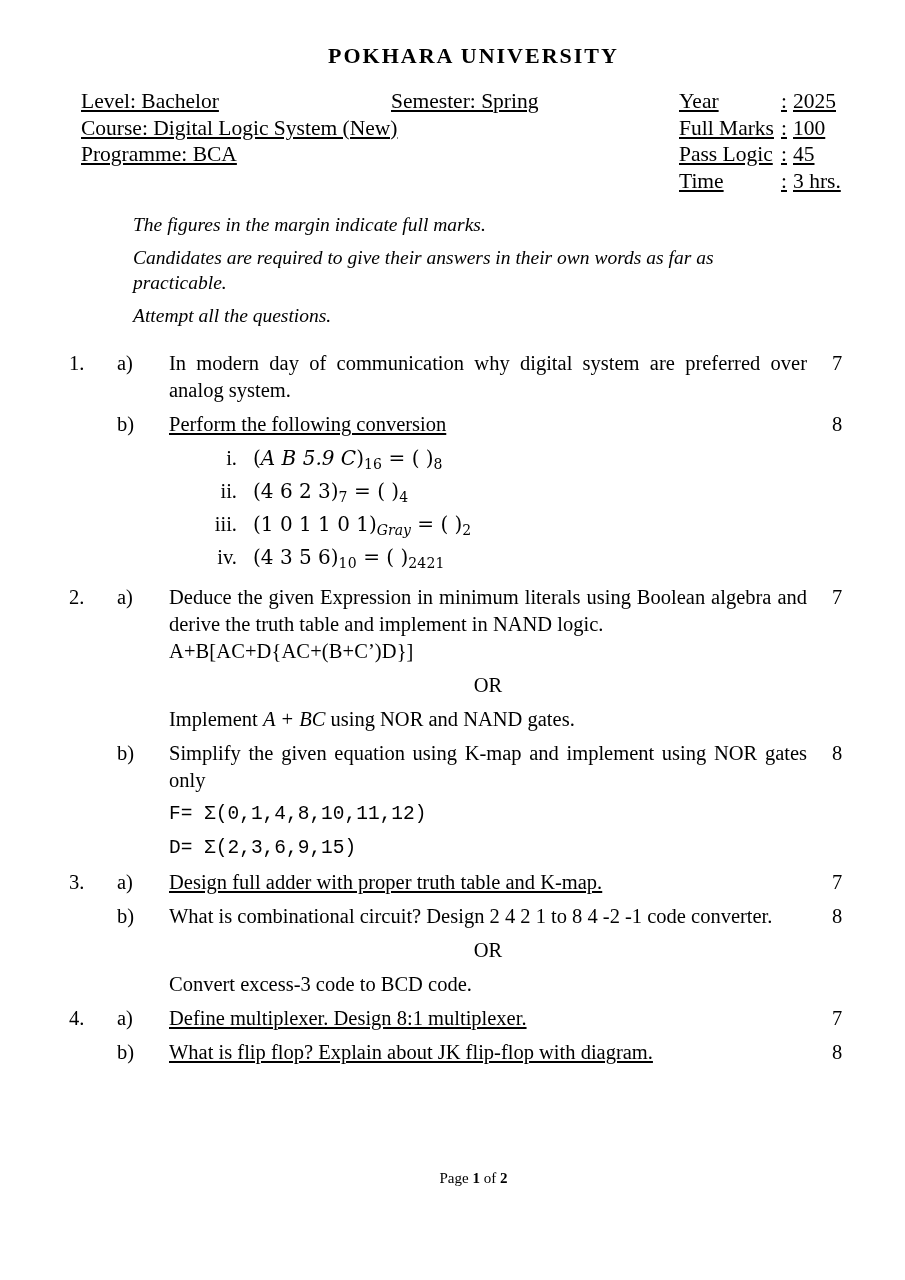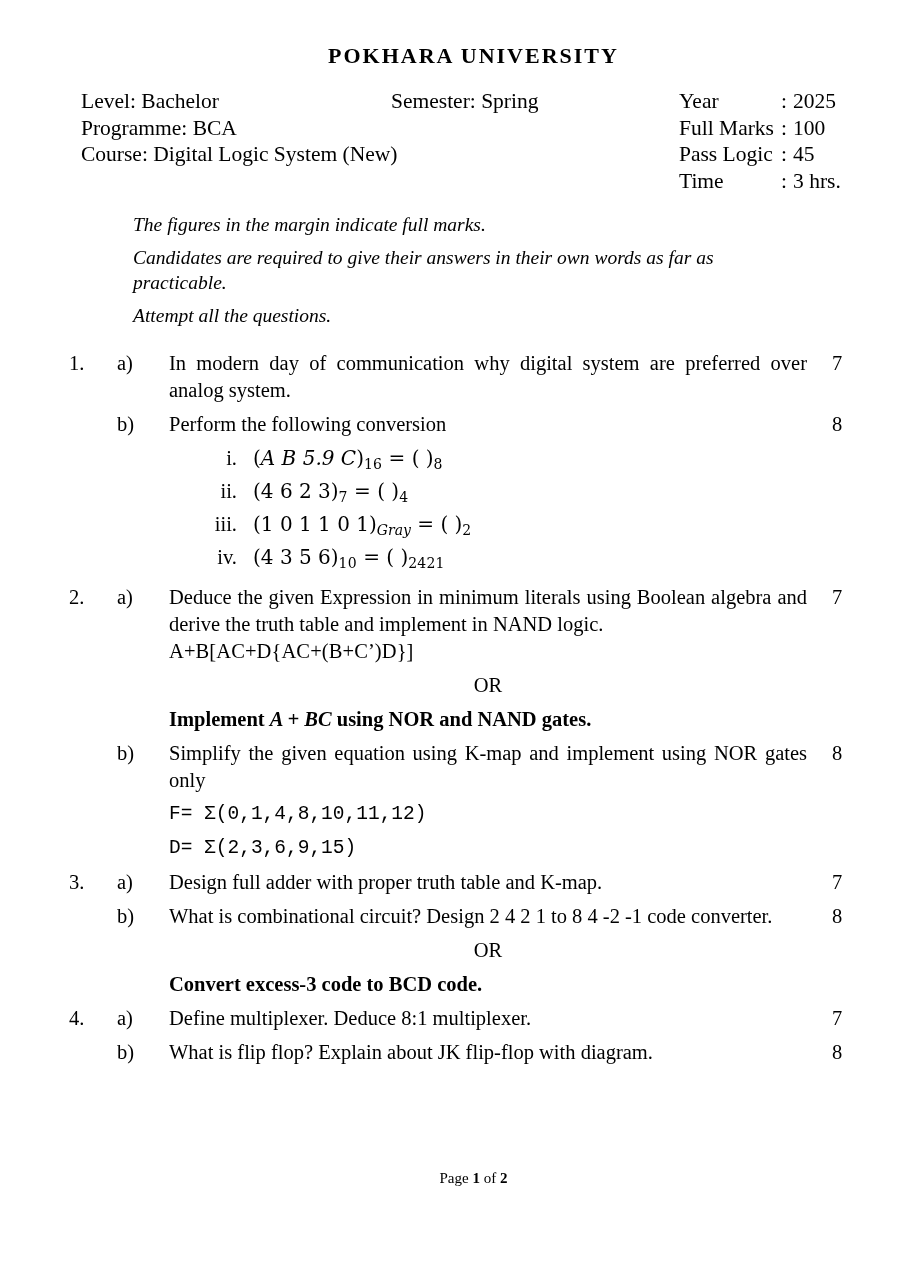--- a/index.html
+++ b/index.html
@@ -63,20 +63,21 @@
   .meta-col-right {
     position: absolute;
     left: 658px;
     top: 0;
     width: 240px;
   }
   .meta-row {
     display: flex;
     white-space: nowrap;
     height: 26.5px;
+    text-decoration: underline;
   }
   .meta-label { width: 102px; display: inline-block; }
   .meta-sep   { width: 12px; display: inline-block; }
   .meta-value { display: inline-block; }
 
   
   .instructions {
     position: absolute;
     left: 112px;
     top: 212px;
@@ -114,21 +115,21 @@
     top: 0;
     width: 34px;
     text-align: left;
   }
   .qtext {
     margin-left: 148px;
     margin-right: 119px;
     text-align: justify;
     text-justify: inter-word;
   }
-  .qtext.nojust { text-align: left; }
+  .qtext.nojust { text-align: left; text-decoration: underline; }
   .qmark {
     position: absolute;
     right: 72px;
     top: 0;
     width: 22px;
     text-align: left;
   }
   .or-line {
     text-align: center;
     font-weight: normal;
@@ -166,21 +167,20 @@
   .sub-it {
     font-size: 0.70em;
     vertical-align: -0.28em;
     font-style: italic;
   }
 
   
   .plain {
     margin-left: 148px;
     margin-right: 119px;
-    font-weight: bold;
   }
   .expr {
     margin-left: 148px;
     font-size: 20.5px;
     letter-spacing: 0.1px;
   }
   .sigma-line {
     margin-left: 148px;
     font-family: Liberation Mono, monospace;
     font-size: 19.5px;
@@ -202,22 +202,22 @@
 </head>
 <body>
 
 <div class="page">
 
   <div class="univ-title">POKHARA UNIVERSITY</div>
 
   <div class="meta">
     <div class="meta-col-left">
       <div class="meta-row">Level: Bachelor</div>
+      <div class="meta-row">Course: Digital Logic System (New)</div>
       <div class="meta-row">Programme: BCA</div>
-      <div class="meta-row">Course: Digital Logic System (New)</div>
     </div>
     <div class="meta-col-mid">
       <div class="meta-row">Semester: Spring</div>
     </div>
     <div class="meta-col-right">
       <div class="meta-row">
         <span class="meta-label">Year</span>
         <span class="meta-sep">:</span>
         <span class="meta-value">2025</span>
       </div>
@@ -342,21 +342,21 @@
 
     <div class="gap-sm"></div>
 
     <div class="plain">Convert excess-3 code to BCD code.</div>
 
     <div class="gap-sm"></div>
 
     <div class="qrow">
       <span class="qnum">4.</span>
       <span class="qlet">a)</span>
-      <div class="qtext nojust">Define multiplexer. Deduce 8:1 multiplexer.</div>
+      <div class="qtext nojust">Define multiplexer. Design 8:1 multiplexer.</div>
       <span class="qmark">7</span>
     </div>
 
     <div class="gap-sm"></div>
 
     <div class="qrow">
       <span class="qlet">b)</span>
       <div class="qtext nojust">What is flip flop? Explain about JK flip-flop with diagram.</div>
       <span class="qmark">8</span>
     </div>

